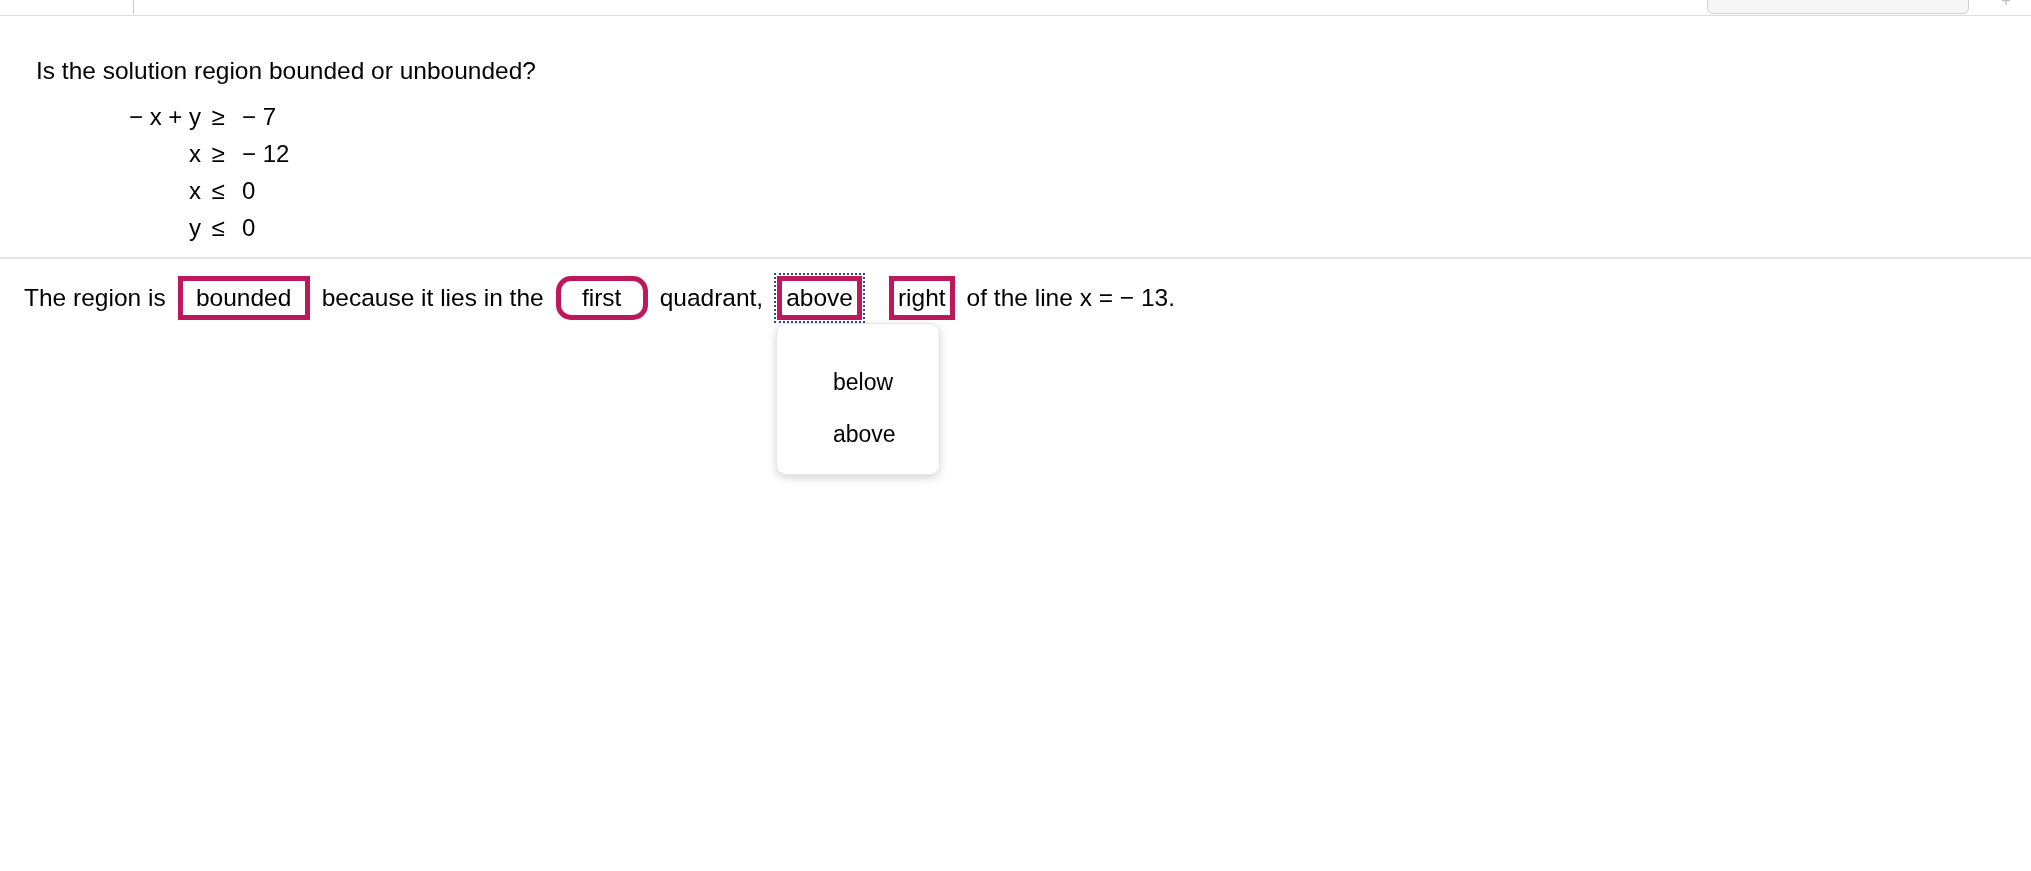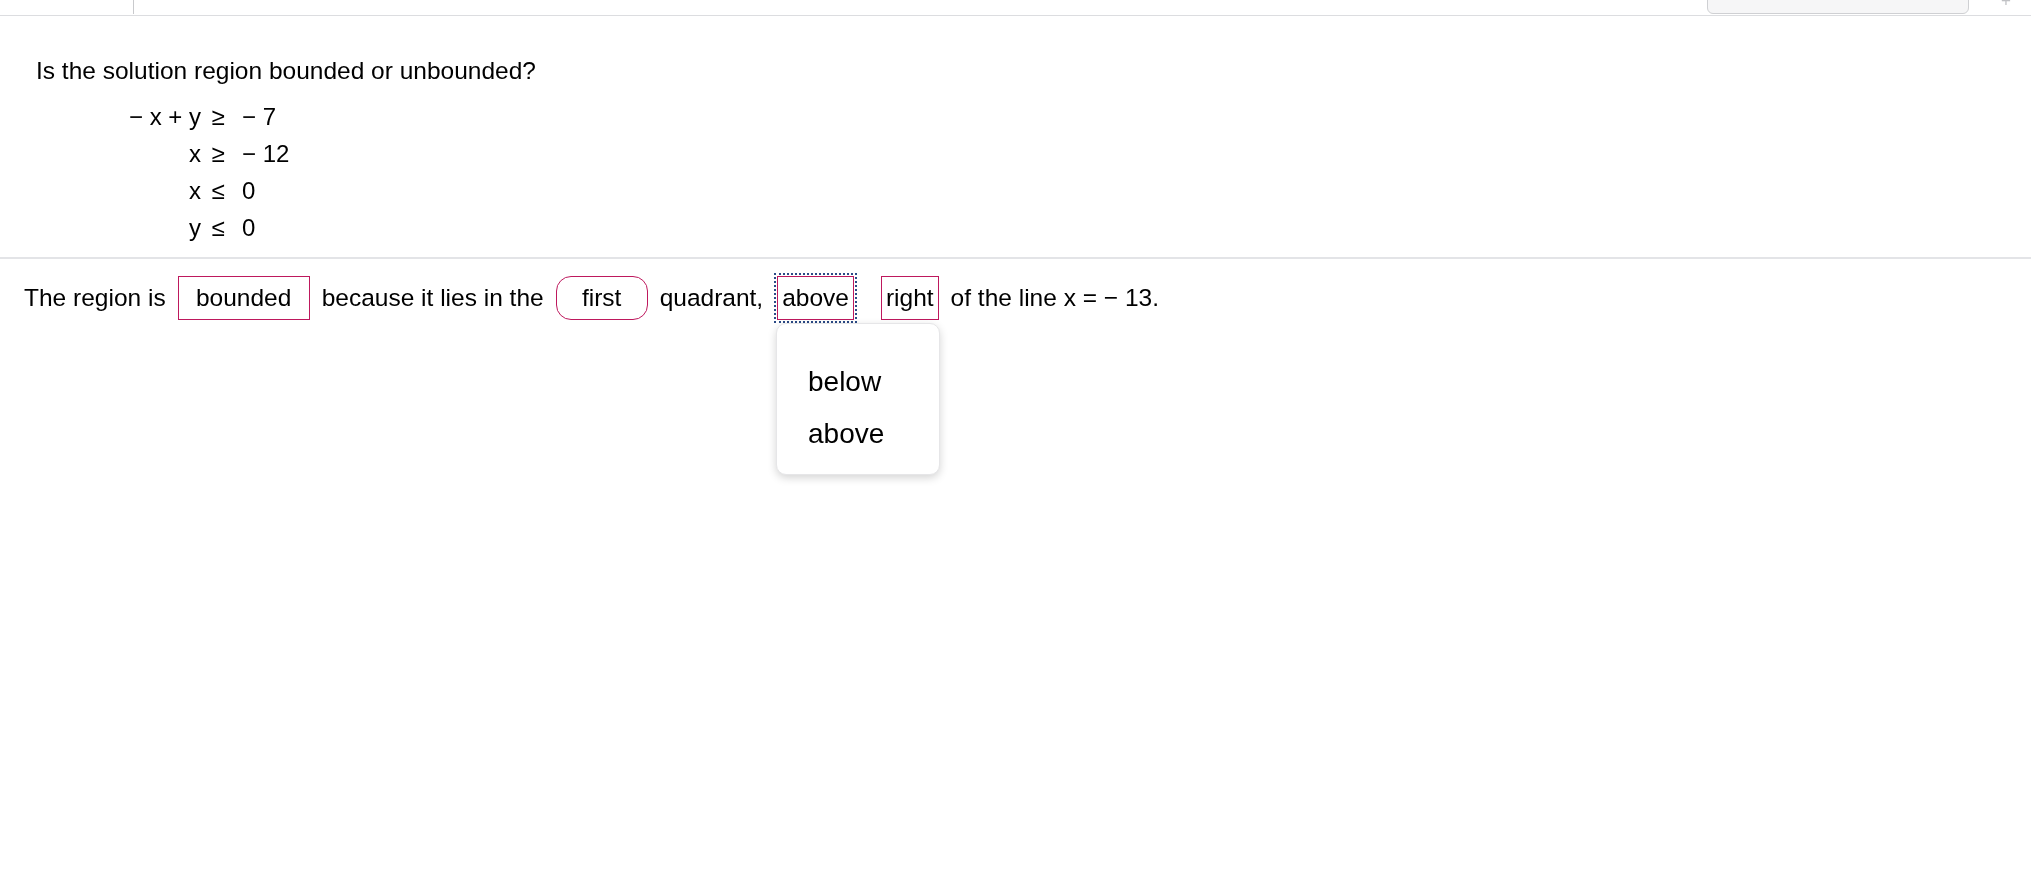--- a/index.html
+++ b/index.html
@@ -110,21 +110,21 @@
     padding: 0 6px;
   }
   .sent-text.tight-left { padding-left: 0; }
 
   .answer-field {
     display: inline-flex;
     align-items: center;
     justify-content: center;
     height: 44px;
     box-sizing: border-box;
-    border: 1px solid #be185d;
+    border: 5px solid #be185d;
     background: #ffffff;
     font-size: 24.5px;
     margin: 0 6px;
     padding: 0 12px;
     cursor: pointer;
     color: #000000;
   }
   .answer-field.wide { min-width: 132px; }
   .answer-field.medium { min-width: 92px; border-radius: 15px; }
   .answer-field.narrow { padding: 0 4px; margin-left: 19px; }
@@ -144,22 +144,22 @@
     background: #ffffff;
     border: 1px solid #e6e6e8;
     border-radius: 10px;
     box-shadow: 0 3px 9px rgba(0,0,0,0.17);
     box-sizing: border-box;
     padding-top: 32px;
   }
   .dropdown-option {
     height: 52px;
     line-height: 52px;
-    padding-left: 31px;
-    font-size: 28px;
+    padding-left: 56px;
+    font-size: 23px;
     color: #000000;
     cursor: pointer;
     white-space: nowrap;
   }
 </style>
 </head>
 <body>
 
 <div id="top-chrome">
   <div id="top-divider"></div>

